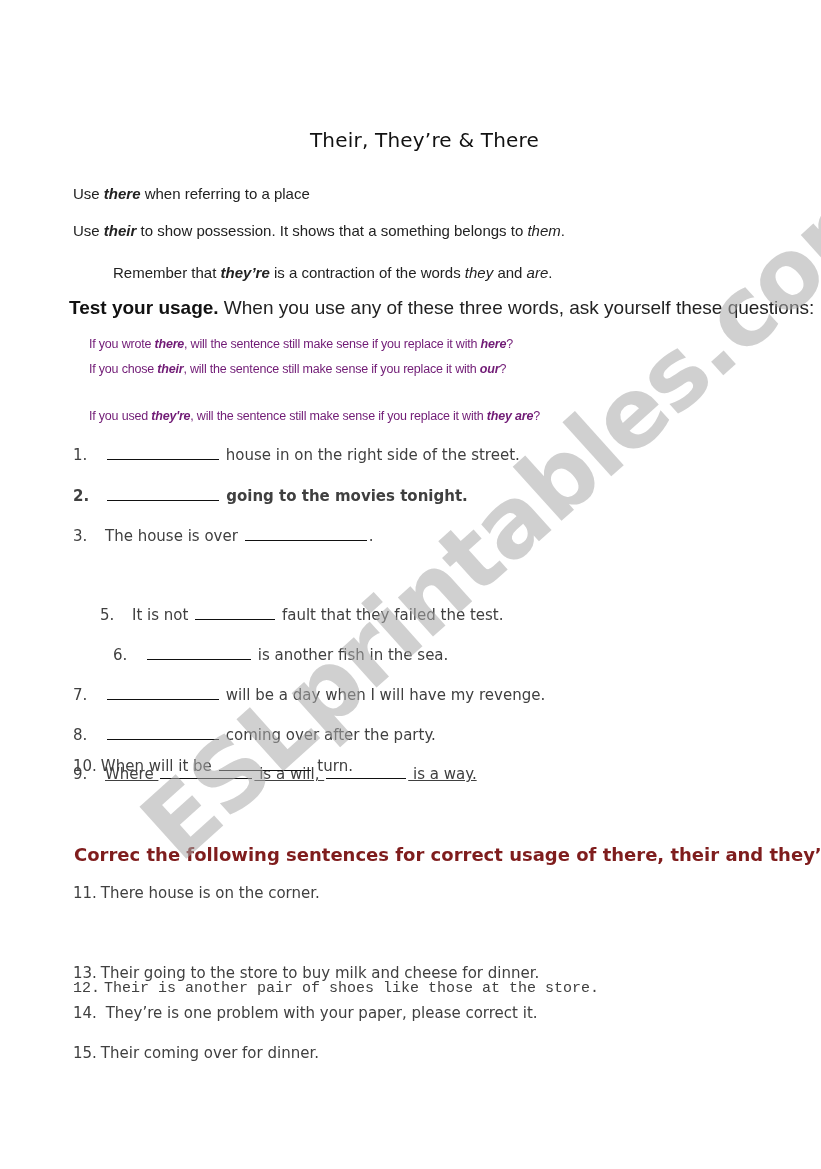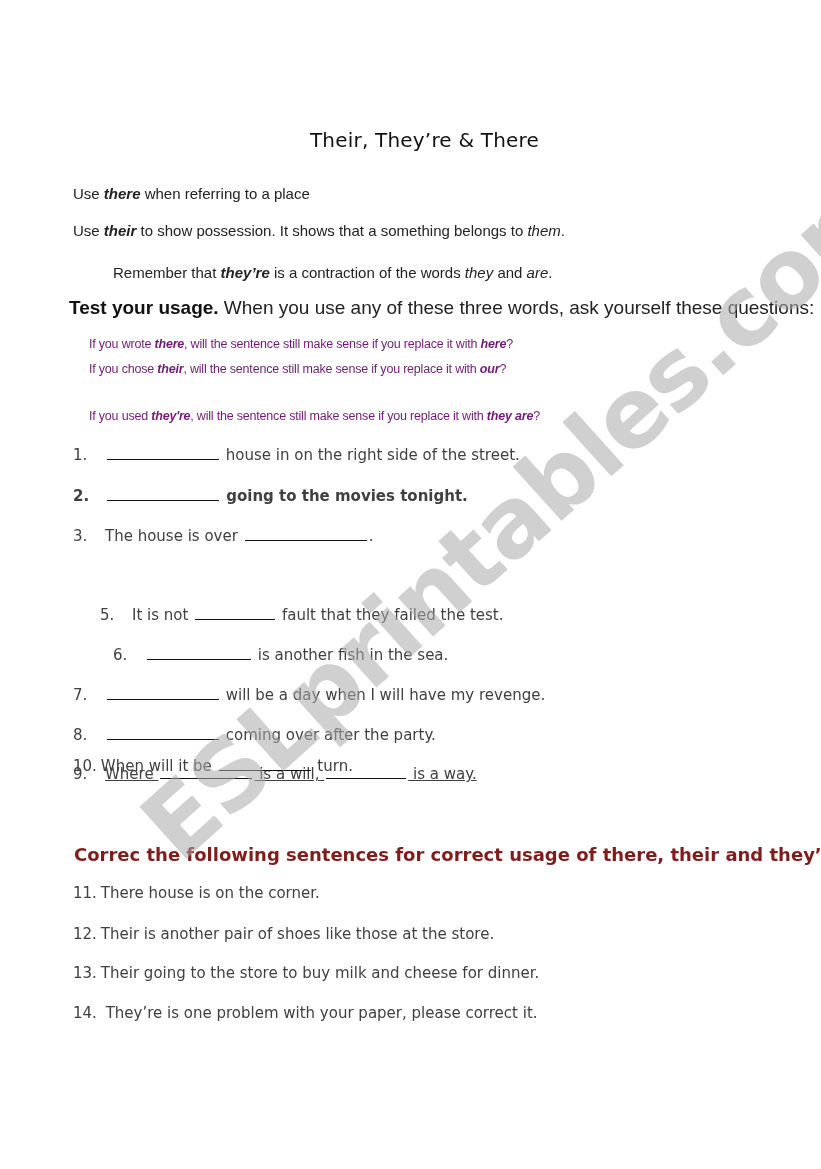--- a/index.html
+++ b/index.html
@@ -112,25 +112,28 @@
   </div>
   <div class="item" style="top:756px;">
     <span class="num wide">10.</span><span>When will it be </span><span class="blank" style="width:92px;"></span><span> turn.</span>
   </div>
 
   <div class="section">Correc the following sentences for correct usage of there, their and they’re.</div>
 
   <div class="item" style="top:884px;">
     <span class="num wide">11.</span><span>There house is on the corner.</span>
   </div>
-  <div class="item" style="top:925px;">
+  <div class="item" style="top:980px;font-family:Liberation Mono, monospace;">
     <span class="num wide">12.</span><span>Their is another pair of shoes like those at the store.</span>
   </div>
   <div class="item" style="top:964px;">
     <span class="num wide">13.</span><span>Their going to the store to buy milk and cheese for dinner.</span>
   </div>
   <div class="item" style="top:1004px;">
     <span class="num wide">14.</span><span style="white-space:pre;"> They’re is one problem with your paper, please correct it.</span>
   </div>
+  <div class="item" style="top:1044px;">
+    <span class="num wide">15.</span><span>Their coming over for dinner.</span>
+  </div>
 
   <div class="watermark">ESLprintables.com</div>
 
 </div>
 
 </body></html>

